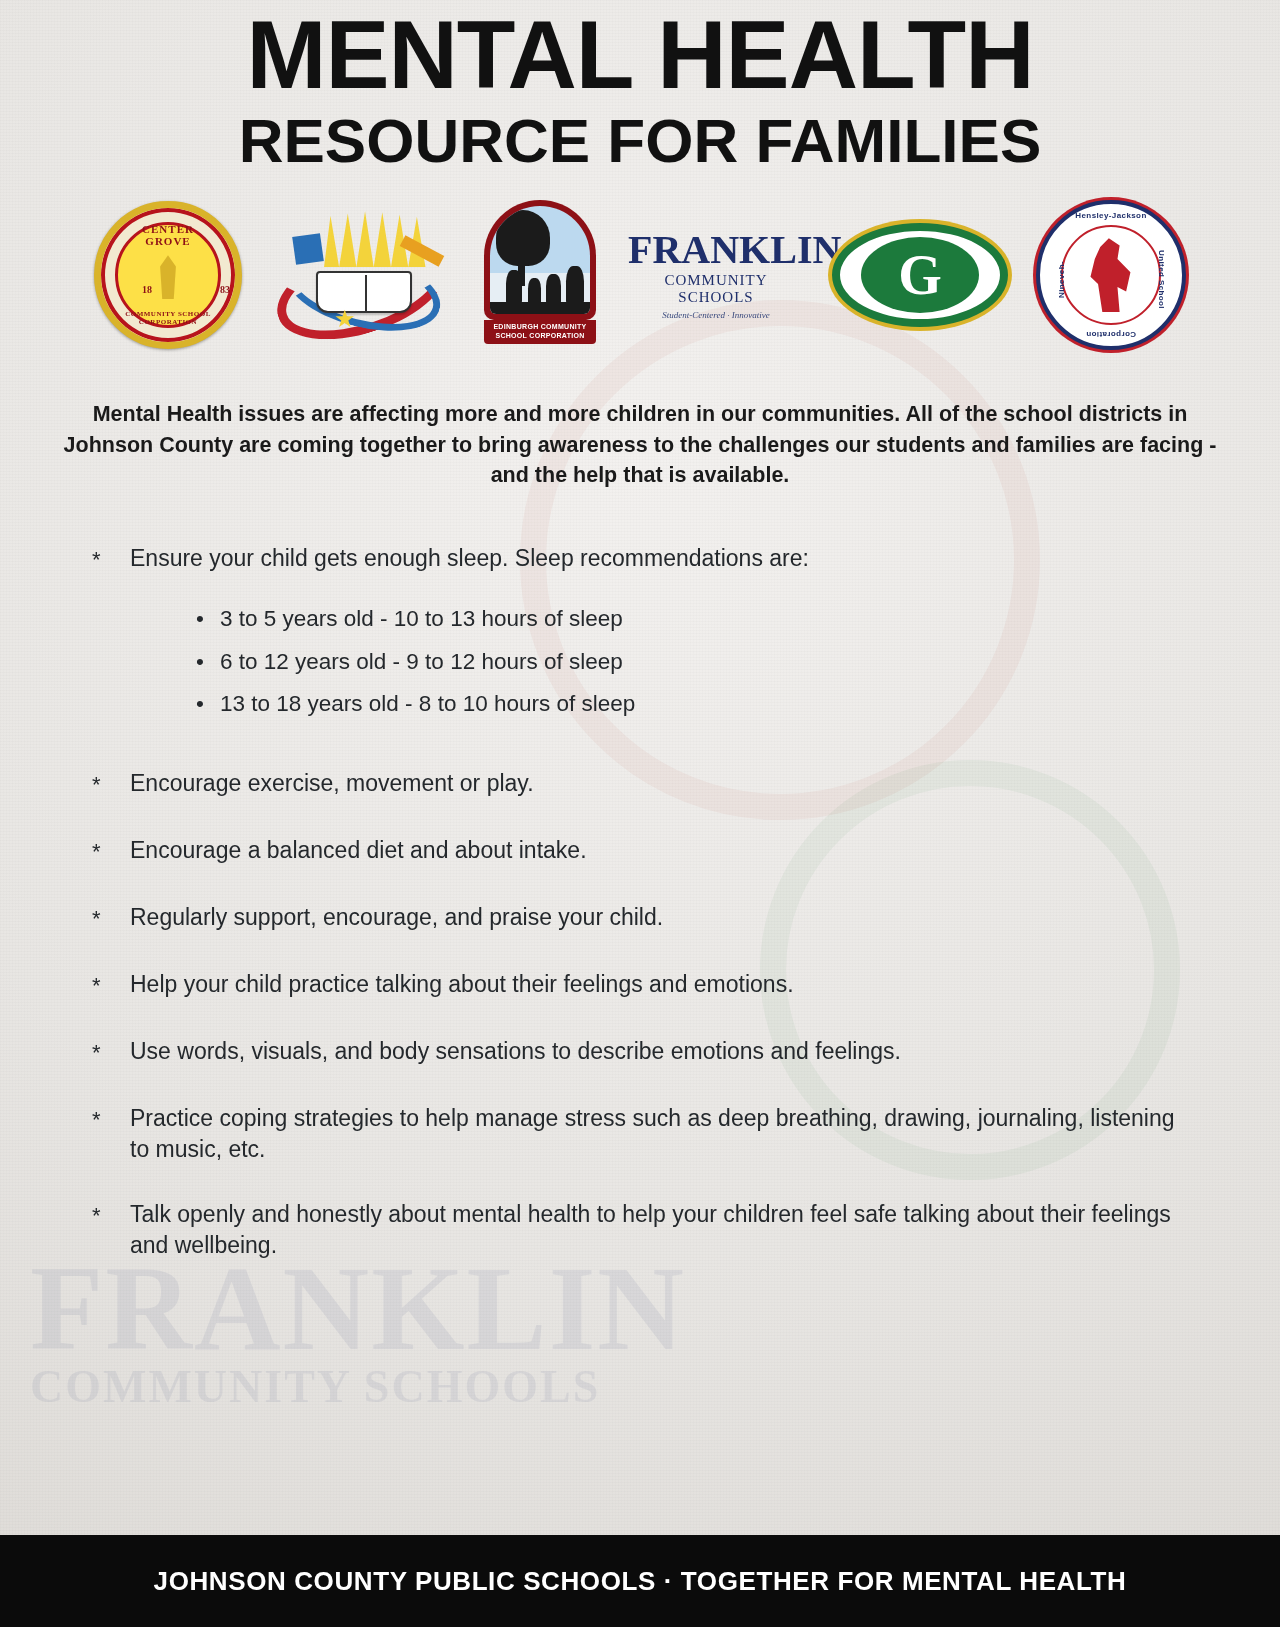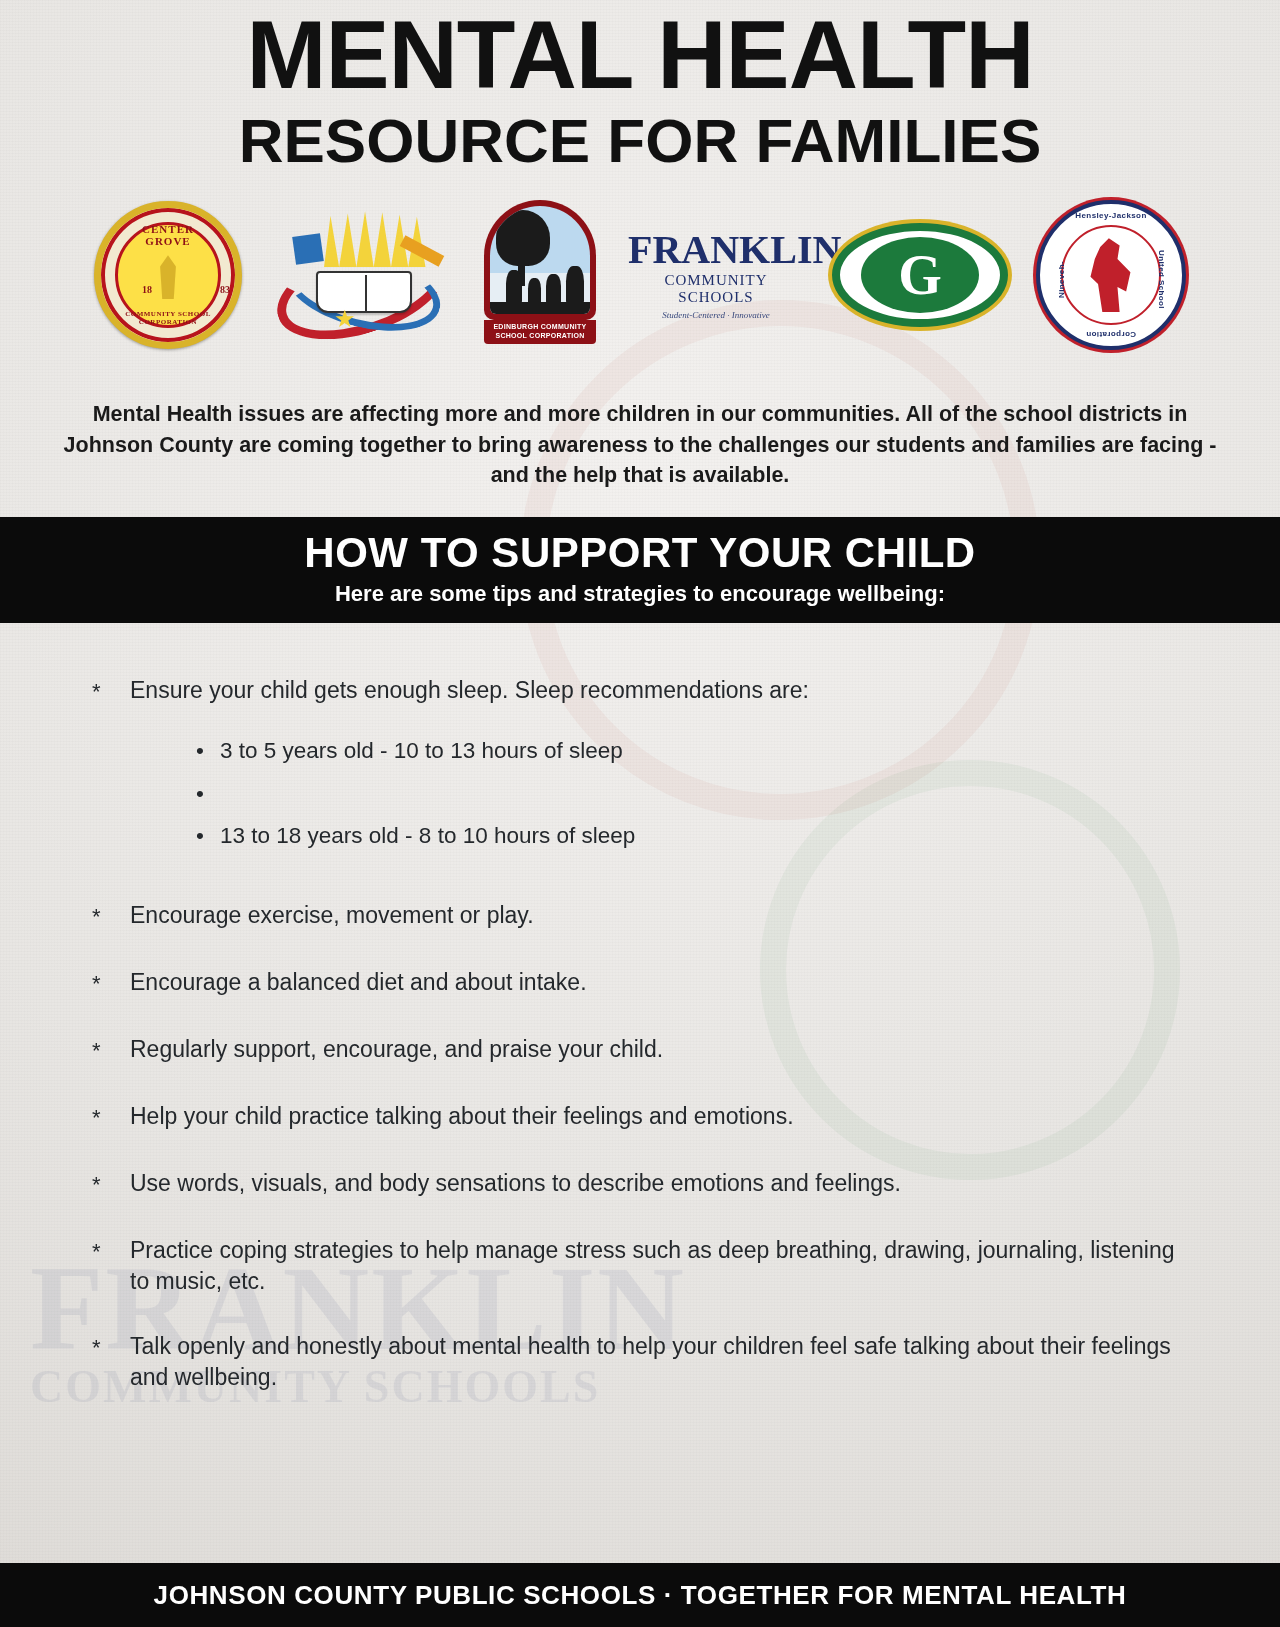--- a/index.html
+++ b/index.html
@@ -252,21 +252,21 @@
     font-size: 22.5px;
     line-height: 1.9;
     color: #24282c;
   }
   .subbullet .dot { width: 8px; }
 
   
   .footer {
     position: absolute;
     left: 0; right: 0; bottom: 0;
-    height: 64px;
+    height: 92px;
     background: #0b0b0b;
     color: #fff;
     display: flex;
     align-items: center;
     justify-content: center;
     z-index: 3;
   }
   .footer-text {
     font-size: 26px;
     font-weight: bold;
@@ -357,38 +357,35 @@
         <div class="nh-inner">
           <div class="nh-figure"></div>
         </div>
       </div>
     </div>
 
   </div>
 
   <div class="intro">Mental Health issues are affecting more and more children in our communities.  All of the school districts in Johnson County are coming together to bring awareness to the challenges our students and families are facing - and the help that is available.</div>
 
-  <div class="band">
-    <div class="band-title">HOW TO SUPPORT YOUR CHILD</div>
-    <div class="band-sub">Here are some tips and strategies to encourage wellbeing:</div>
-  </div>
 
   <div class="tips">
 
     <div class="tip">
       <div class="tip-star">*</div>
       <div class="tip-body">
         <div>Ensure your child gets enough sleep. Sleep recommendations are:</div>
         <div class="subbullets">
           <div class="subbullet">
             <span class="dot">•</span>
             <span>3 to 5 years old - 10 to 13 hours of sleep</span>
           </div>
           <div class="subbullet">
             <span class="dot">•</span>
+            <span>6 to 12 years old - 9 to 12 hours of sleep</span>
           </div>
           <div class="subbullet">
             <span class="dot">•</span>
             <span>13 to 18 years old - 8 to 10 hours of sleep</span>
           </div>
         </div>
       </div>
     </div>
 
     <div class="tip">

